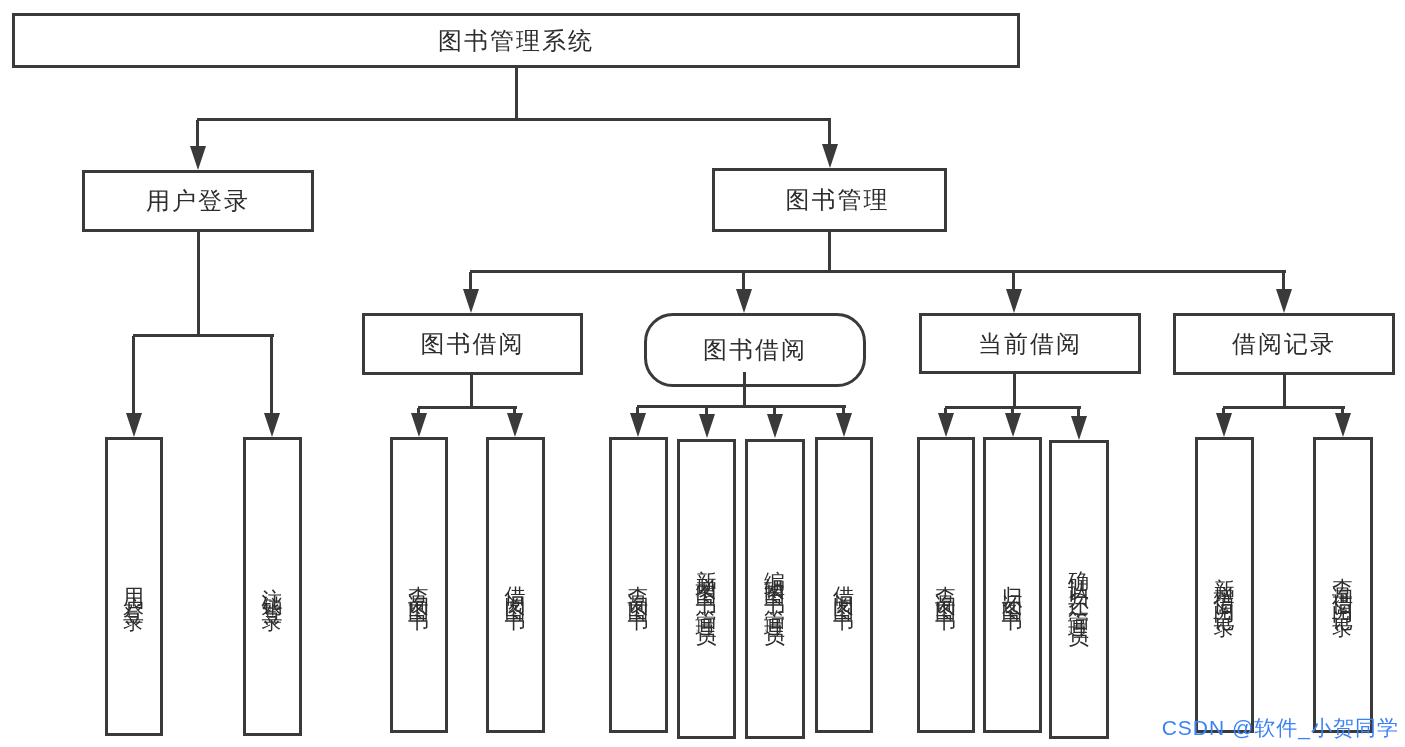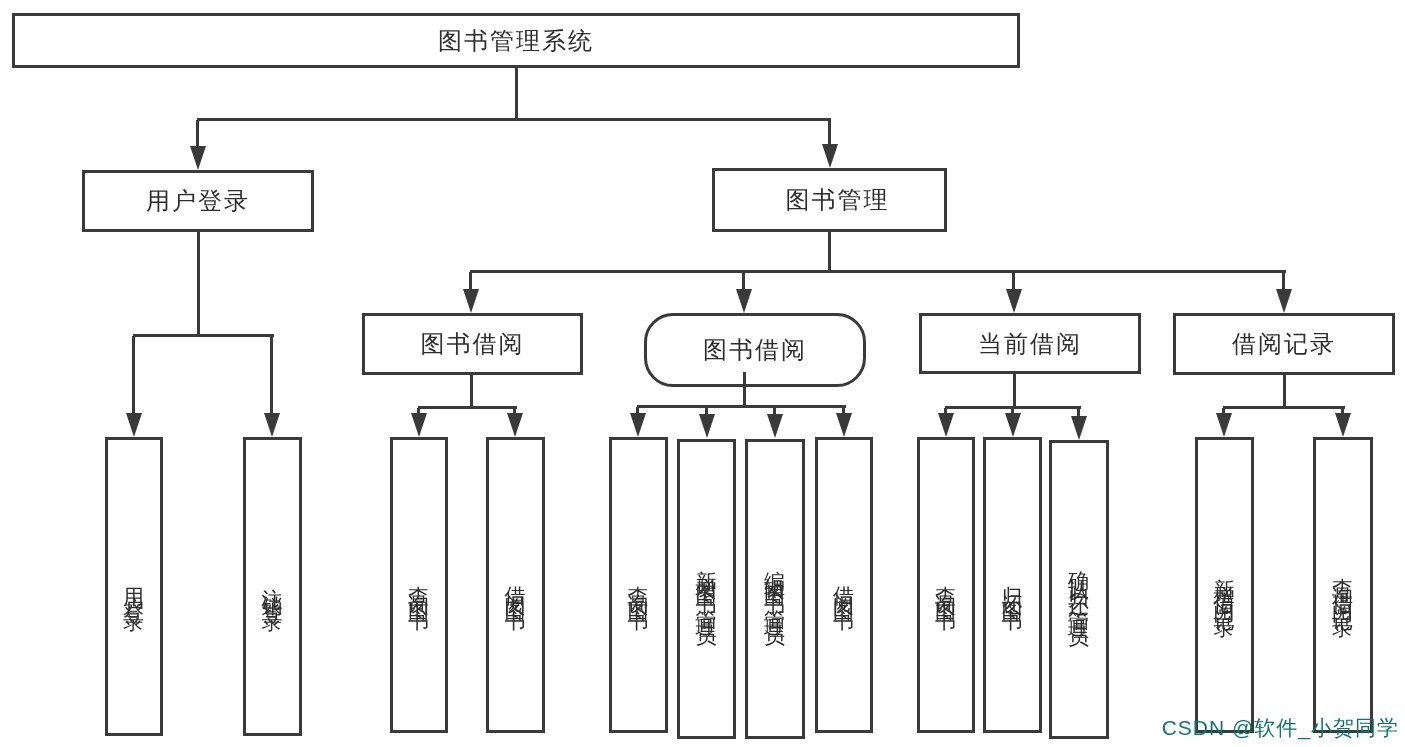--- a/index.html
+++ b/index.html
@@ -47,21 +47,21 @@
     left: 0; bottom: 0;
     width: 0; height: 0;
     border-left: 8px solid transparent;
     border-right: 8px solid transparent;
     border-top: 24px solid #3a3a3a;
   }
   .watermark {
     position: absolute;
     right: 6px; bottom: 5px;
     font-size: 21px;
-    color: #0f766e;
+    color: #3b82f6;
     letter-spacing: 1px;
     z-index: 5;
   }
 </style>
 </head>
 <body>
 
 <div class="canvas">
 
   <div class="node hnode" style="left:12px; top:13px; width:1008px; height:55px;">

